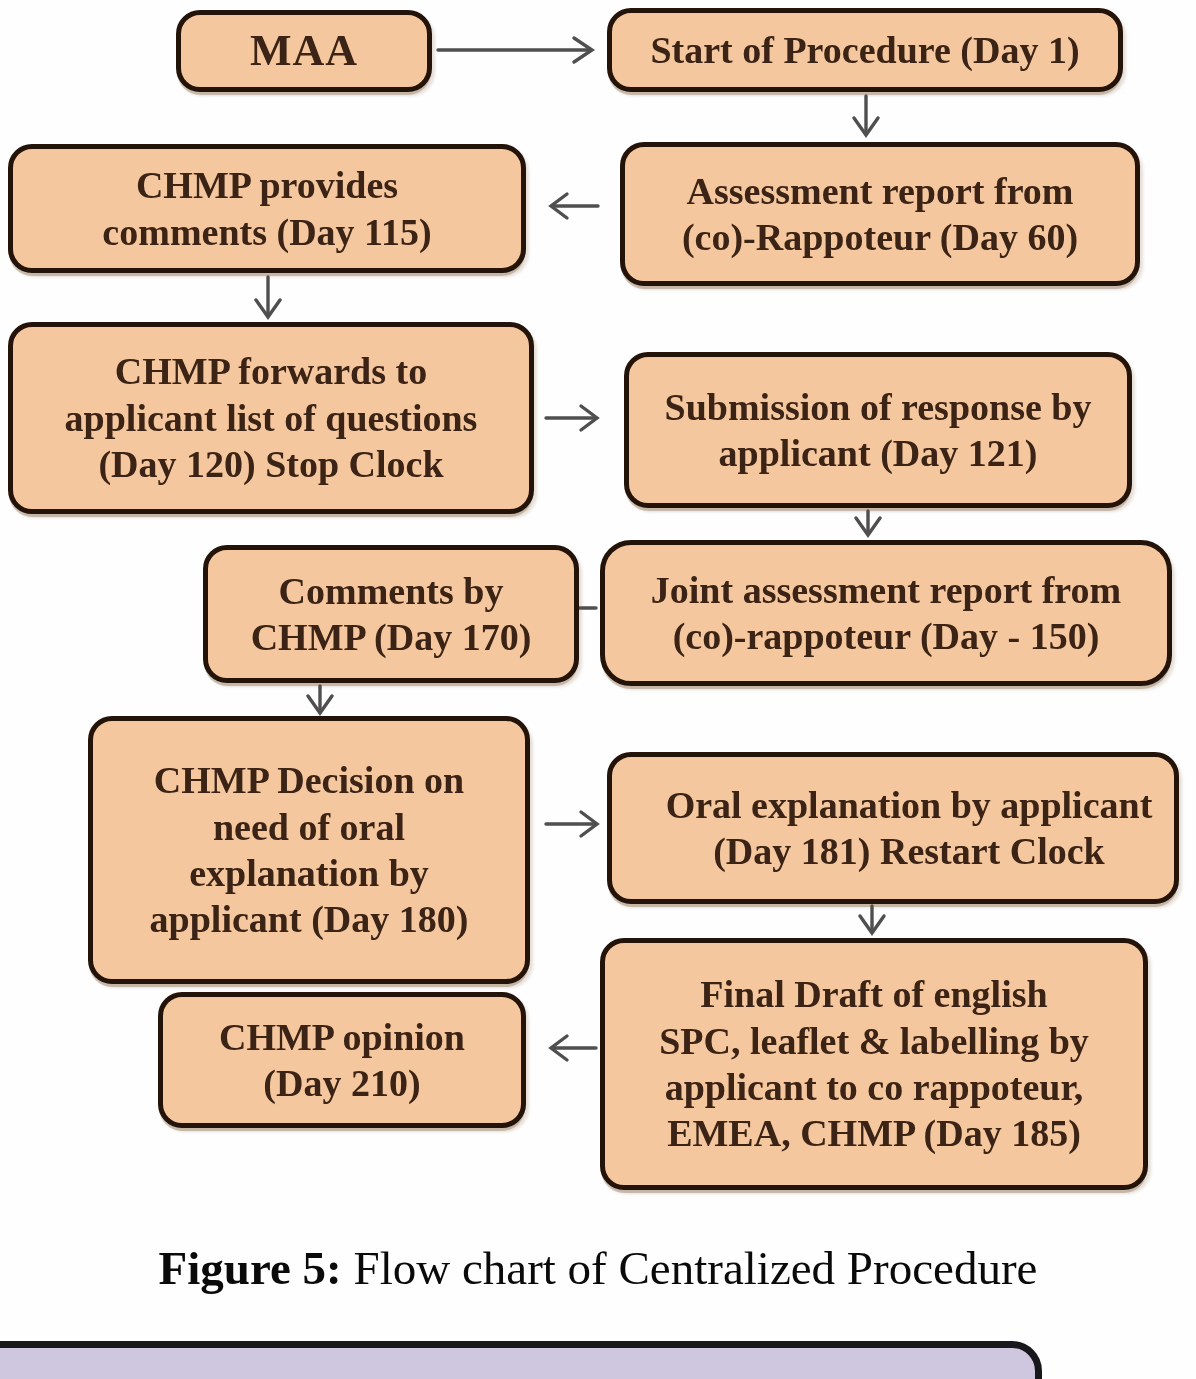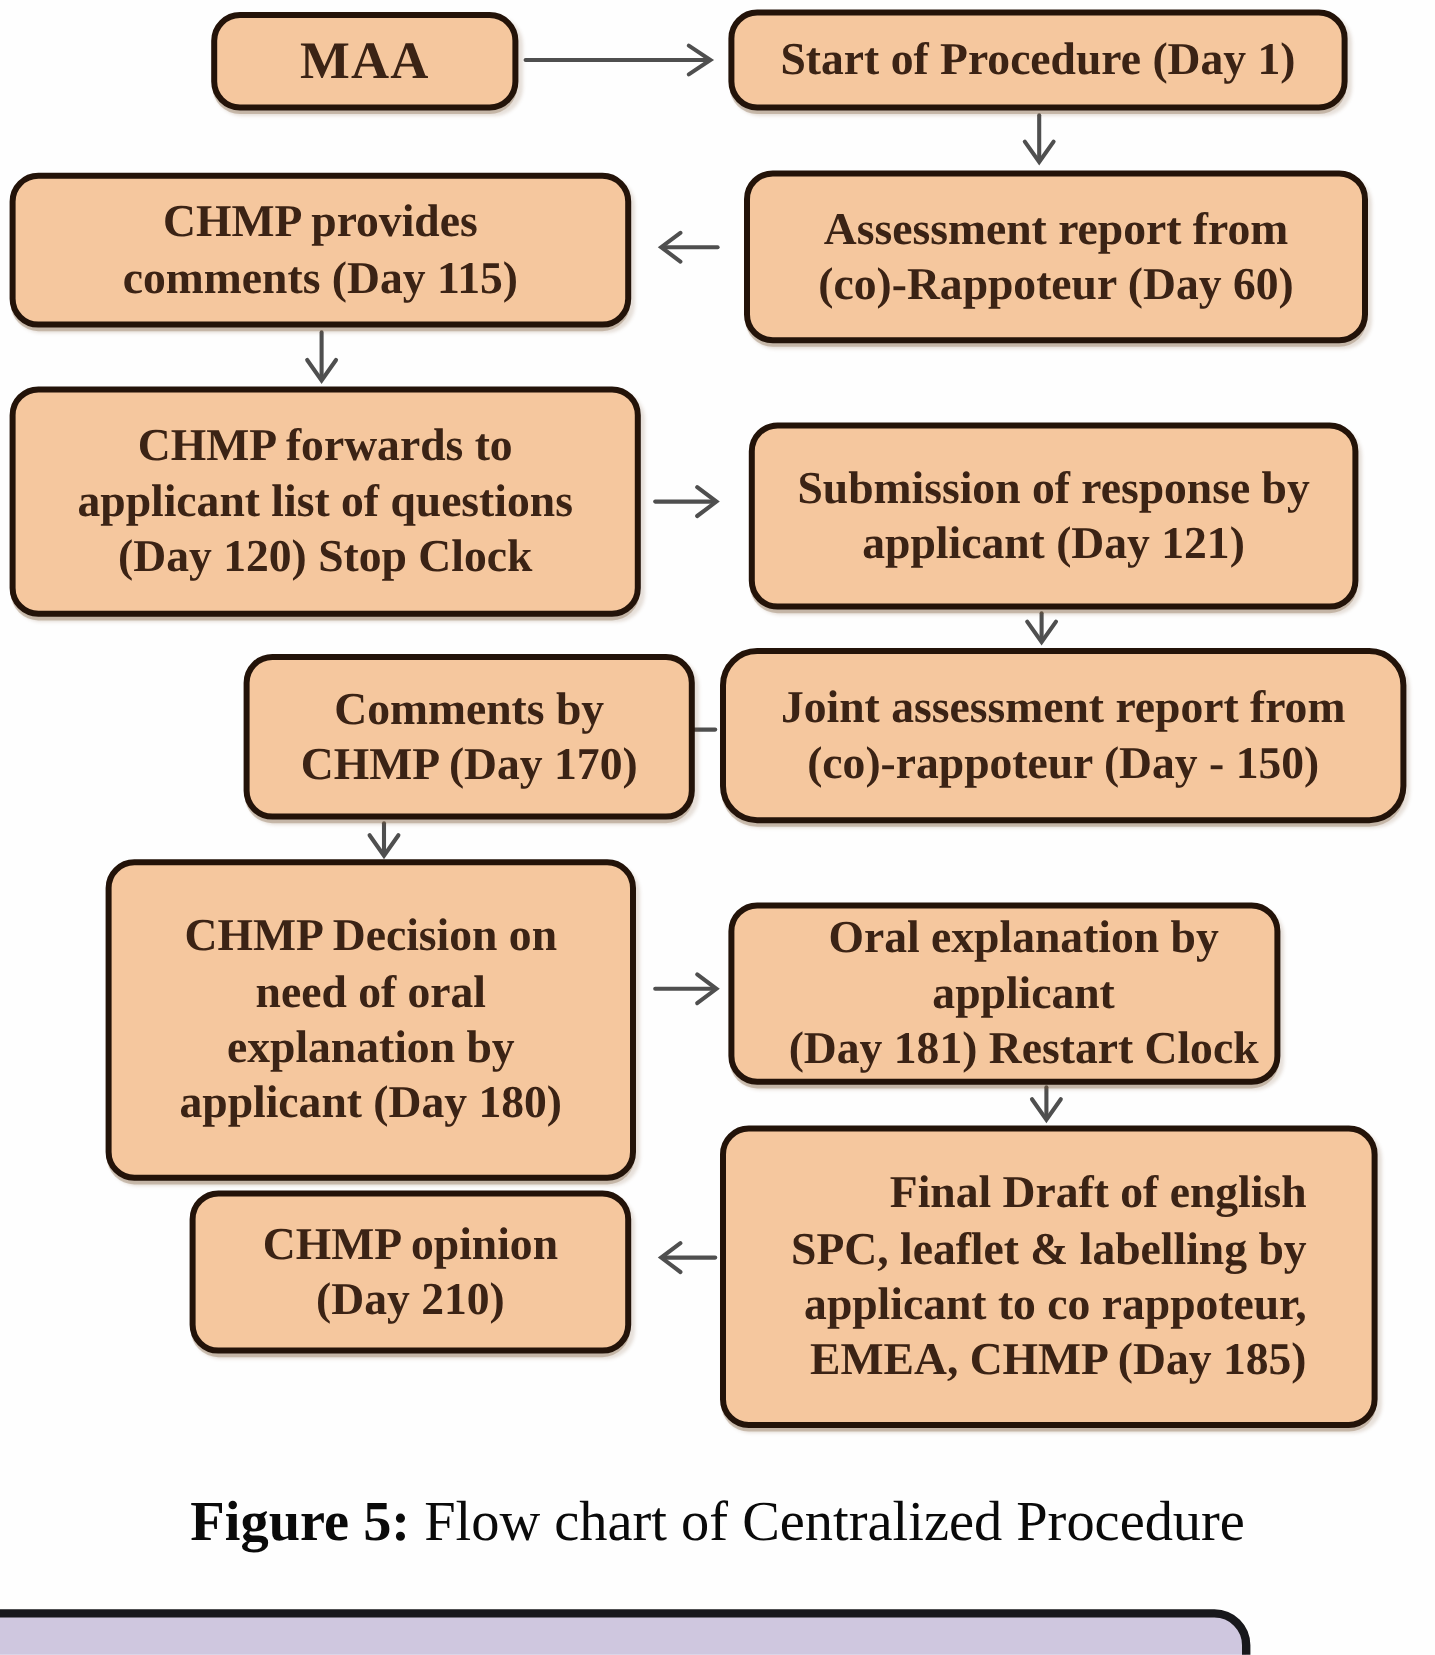--- a/index.html
+++ b/index.html
@@ -162,31 +162,31 @@
 (co)-rappoteur (Day - 150)</span>
   </div>
 
   <div class="node" style="left:88px; top:716px; width:442px; height:268px;padding-left:12px;">
     <span class="lbl">CHMP Decision on
 need of oral
 explanation by
 applicant (Day 180)</span>
   </div>
 
-  <div class="node" style="left:607px; top:752px; width:460px; height:152px;padding-left:44px;">
+  <div class="node" style="left:607px; top:752px; width:572px; height:152px;padding-left:44px;">
     <span class="lbl">Oral explanation by applicant
 (Day 181) Restart Clock</span>
   </div>
 
   <div class="node" style="left:158px; top:992px; width:368px; height:136px;">
     <span class="lbl">CHMP  opinion
 (Day 210)</span>
   </div>
 
-  <div class="node" style="left:600px; top:938px; width:548px; height:252px;text-align:right;">
+  <div class="node" style="left:600px; top:938px; width:548px; height:252px;">
     <span class="lbl">Final Draft of english
 SPC, leaflet &amp; labelling by
 applicant to co rappoteur,
 EMEA,  CHMP (Day 185)</span>
   </div>
 
   <div class="caption">
     <span class="cap-prefix">Figure 5:</span><span class="cap-rest"> Flow chart of Centralized Procedure</span>
   </div>
 

